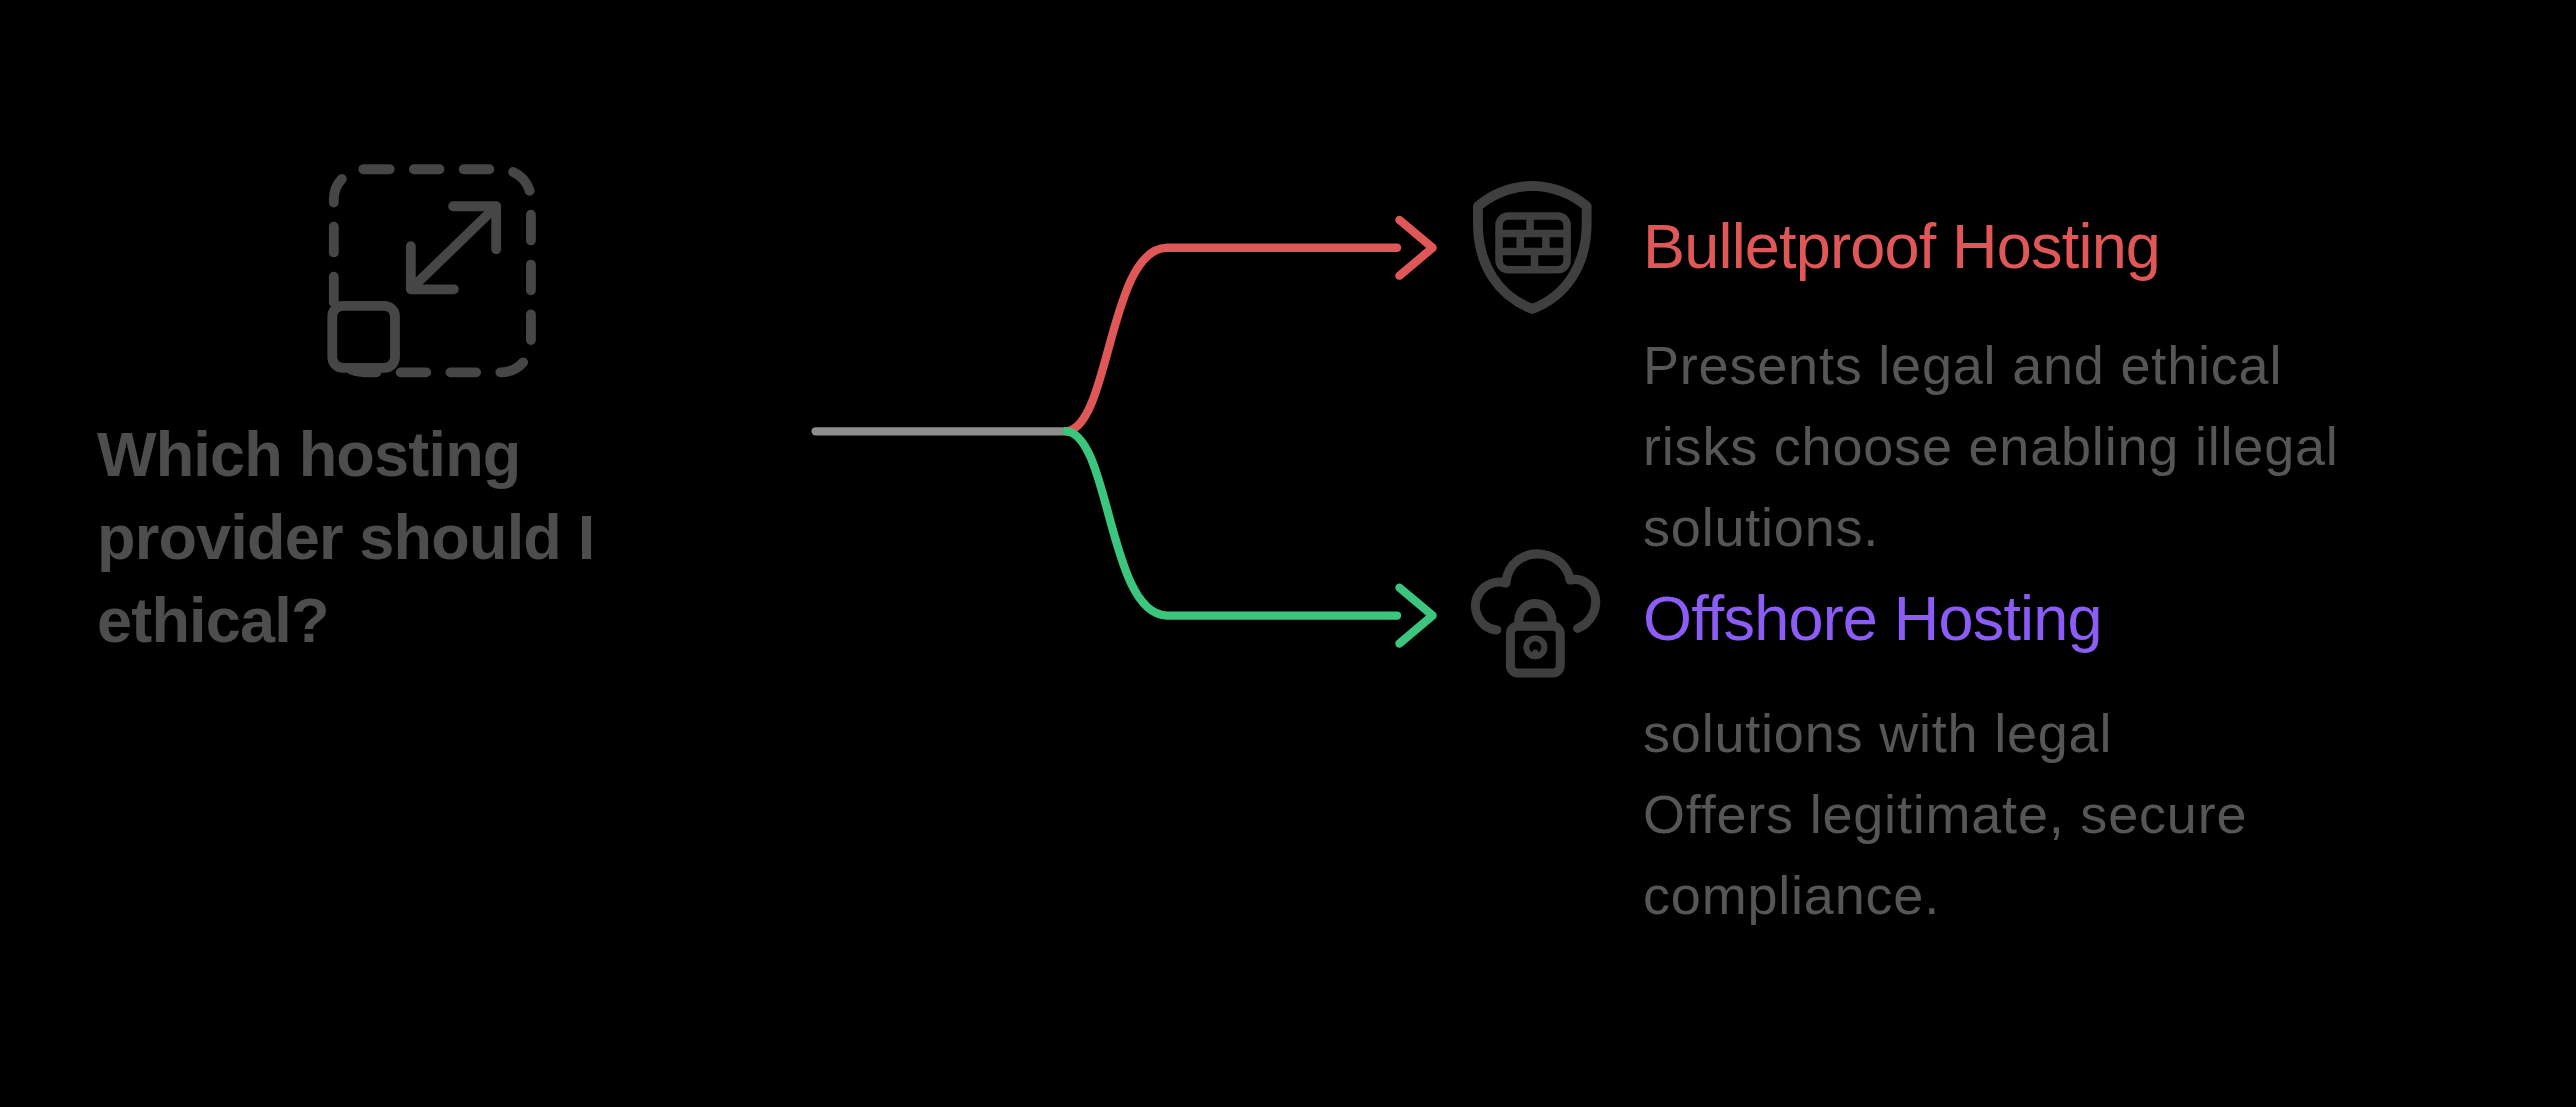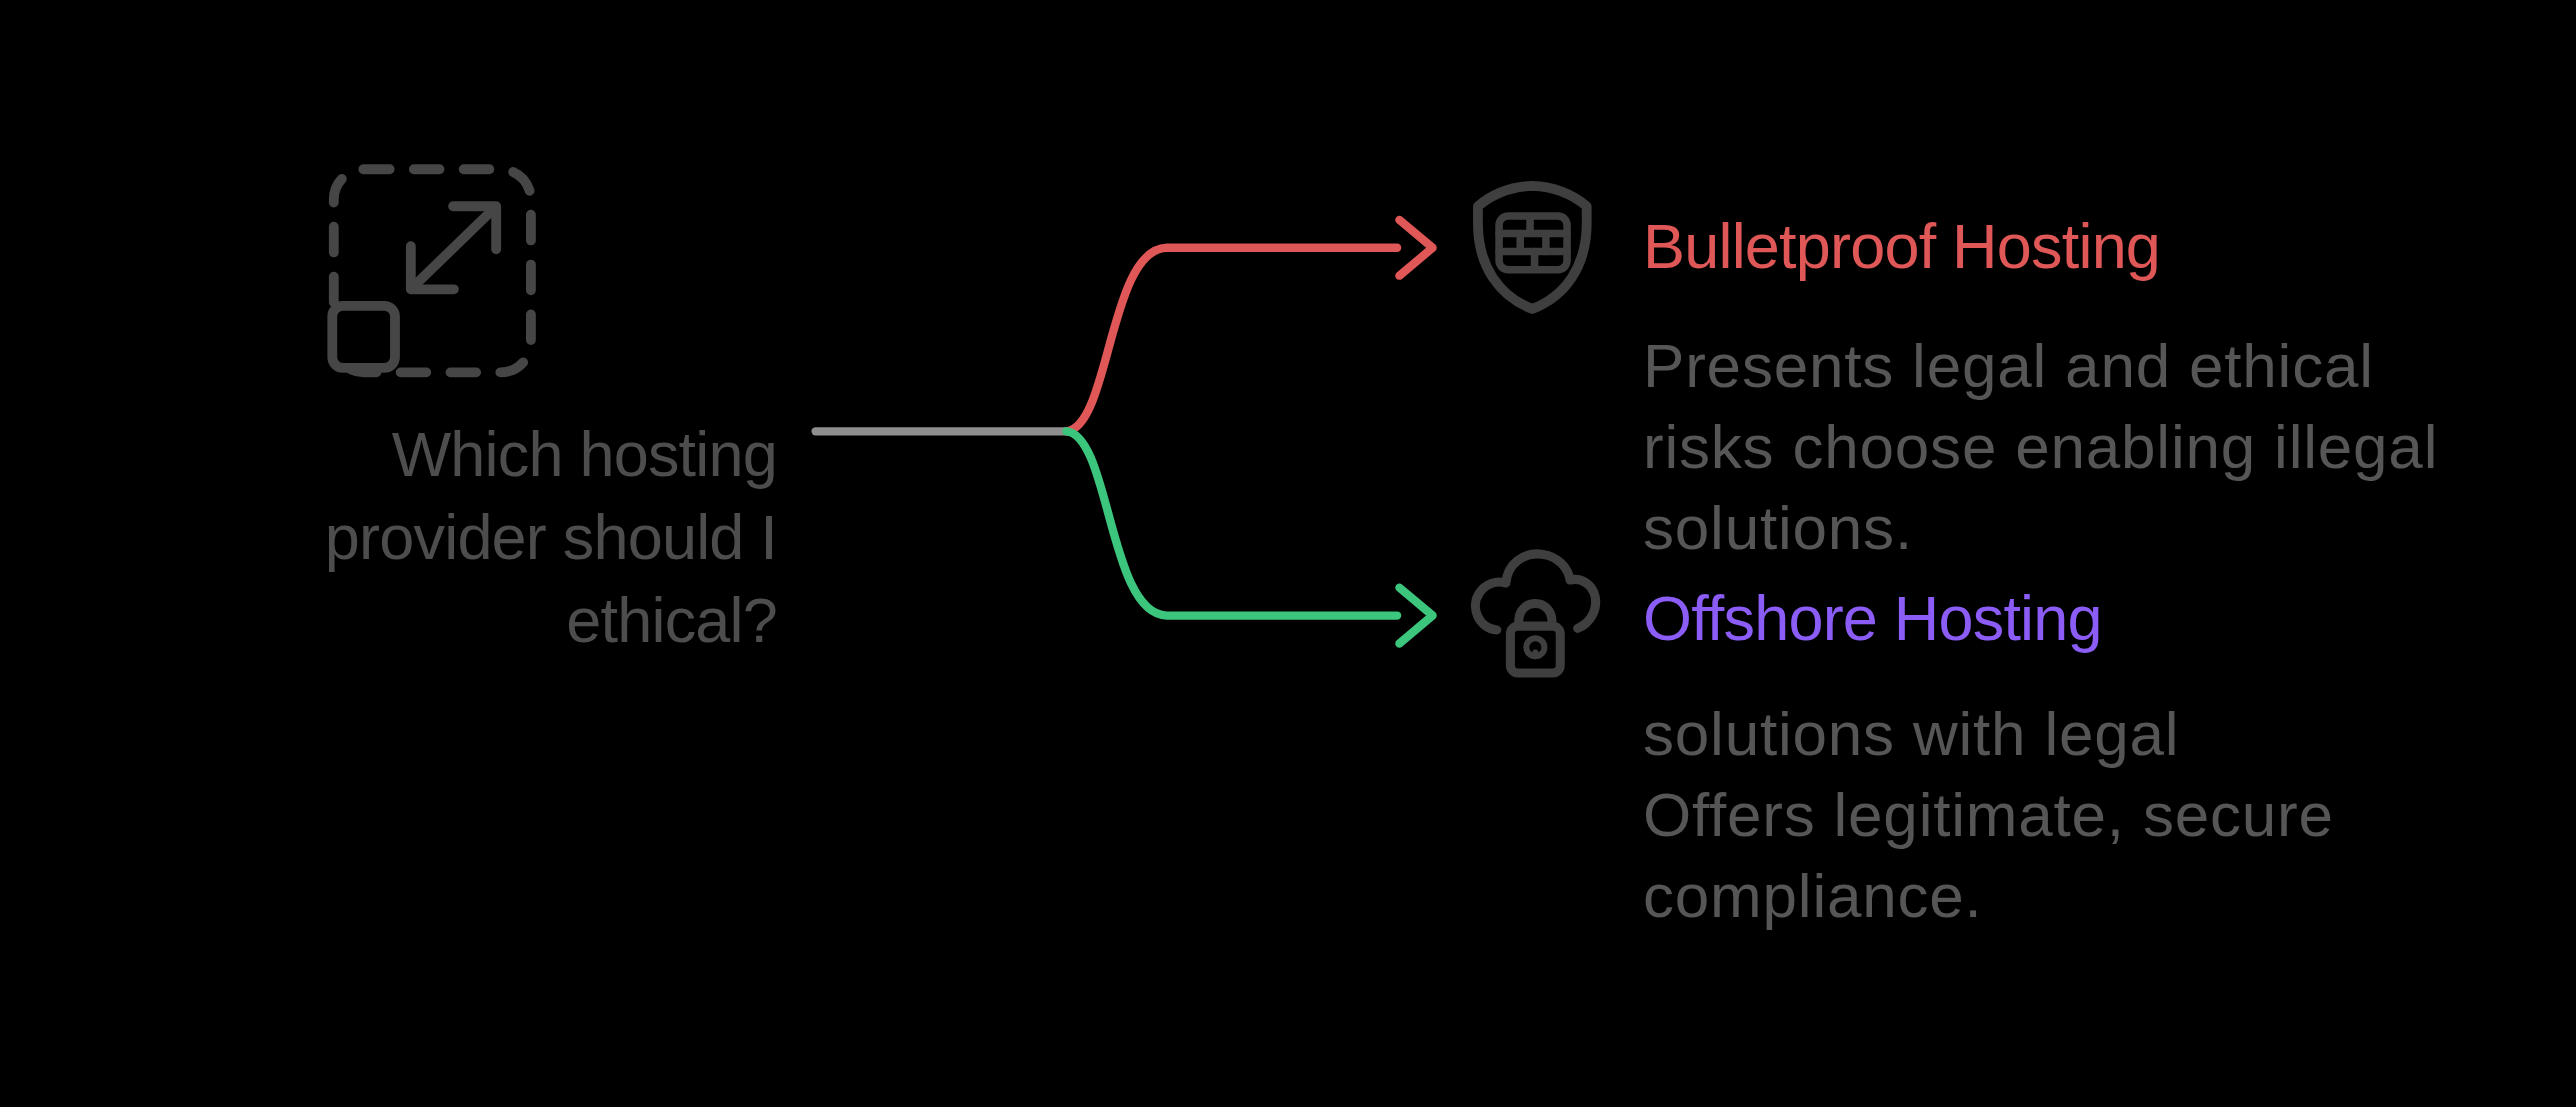--- a/index.html
+++ b/index.html
@@ -18,42 +18,42 @@
   #diagram-svg {
     position: absolute;
     left: 0;
     top: 0;
   }
   .question-text {
     position: absolute;
     left: 97px;
     top: 413px;
     width: 680px;
-    text-align: right;
+    text-align: left;
     font-size: 63px;
-    font-weight: normal;
+    font-weight: bold;
     line-height: 83px;
     letter-spacing: -0.8px;
     color: #4d4d4d;
   }
   .branch-title {
     position: absolute;
     left: 1643px;
     font-size: 63px;
     font-weight: normal;
     line-height: 82px;
     letter-spacing: -0.8px;
     white-space: nowrap;
   }
   .branch-title.top { top: 205px; }
   .branch-title.bottom { top: 577px; }
   .branch-desc {
     position: absolute;
     left: 1643px;
-    font-size: 62px;
+    font-size: 54px;
     font-weight: normal;
     line-height: 81px;
     letter-spacing: 0.8px;
     color: #565656;
     white-space: nowrap;
   }
   .branch-desc.top { top: 325px; }
   .branch-desc.bottom { top: 693px; }
   .line { display: block; }
 </style>

